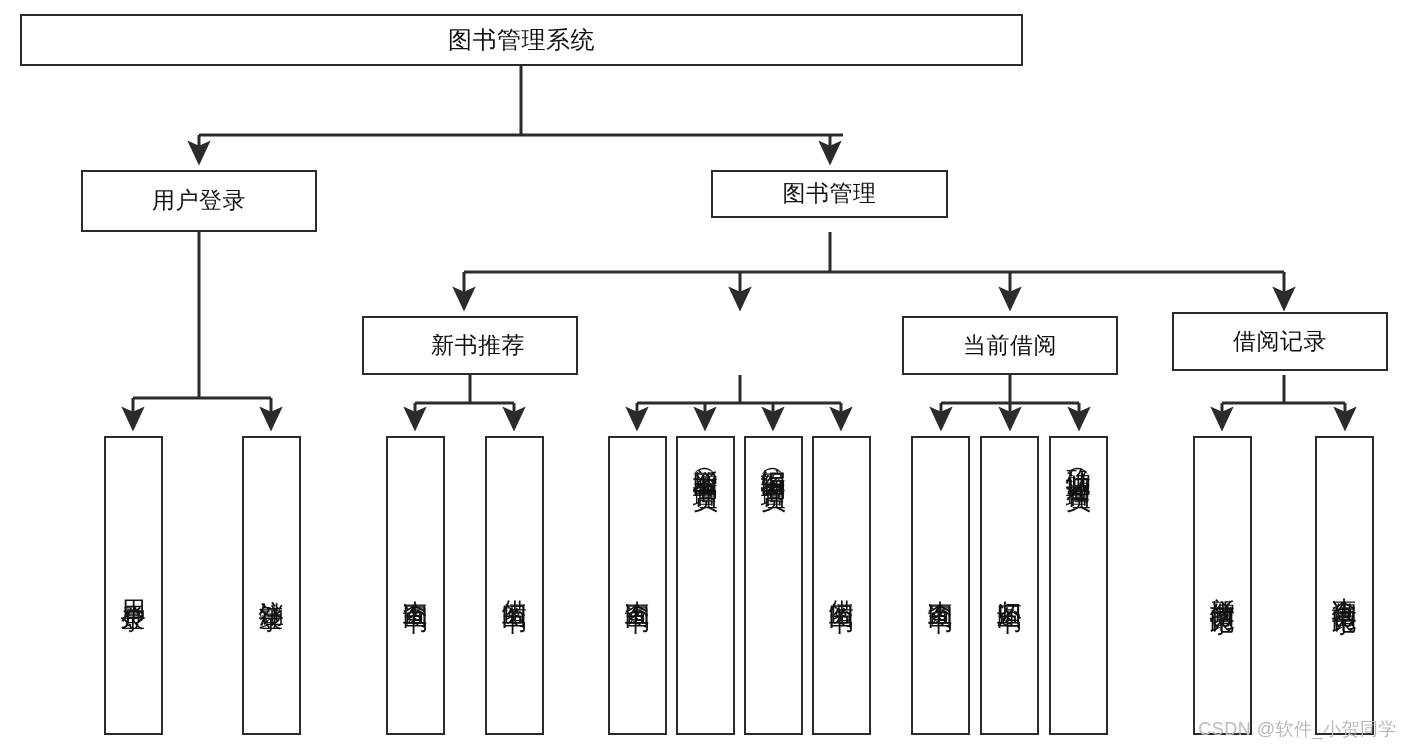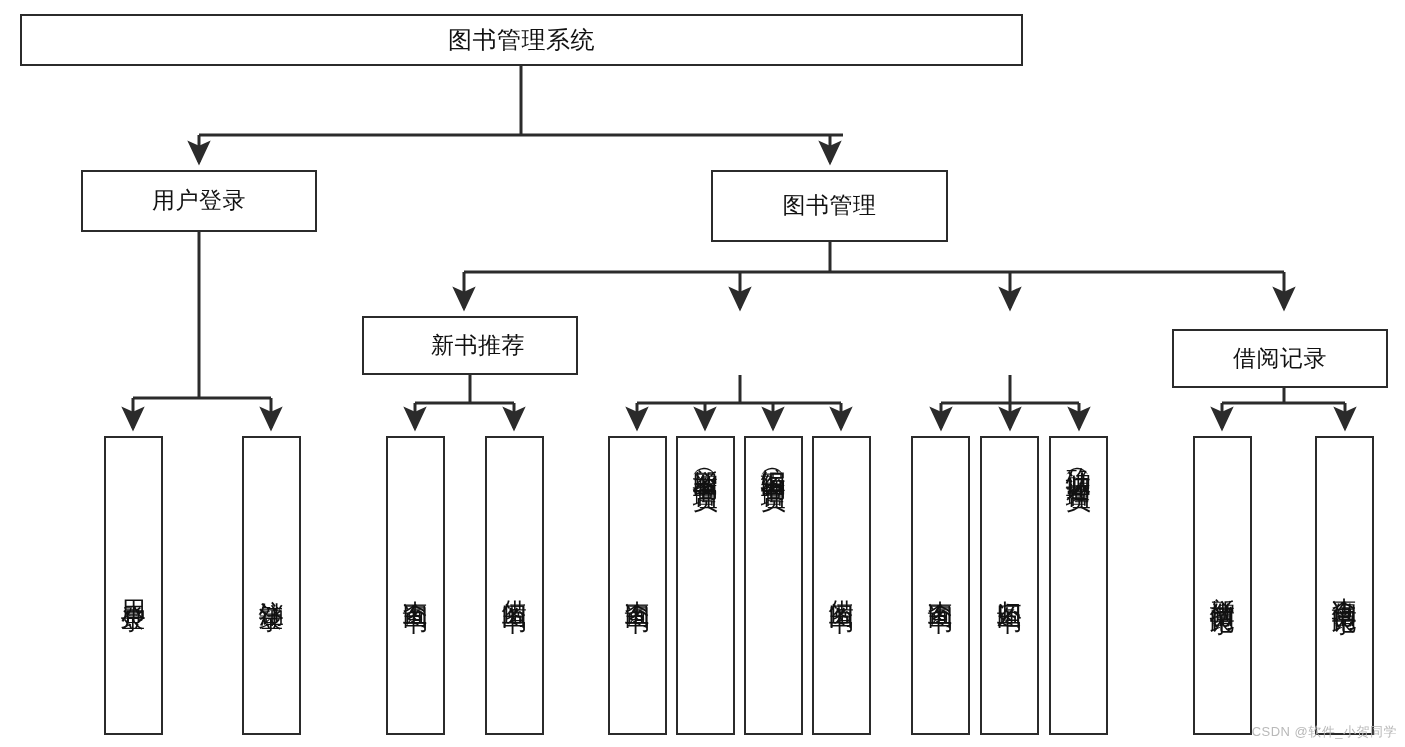--- a/index.html
+++ b/index.html
@@ -66,21 +66,21 @@
     white-space: nowrap;
   }
   .node.vertical.midset {
     align-items: center;
     padding-top: 0;
   }
   #watermark {
     position: absolute;
     right: 8px;
     bottom: 6px;
-    font-size: 13px;
+    font-size: 18px;
     color: #b9b9b9;
     letter-spacing: 0.5px;
     z-index: 5;
     white-space: nowrap;
   }
 </style>
 </head>
 <body>
 
 <div id="diagram-root">
@@ -136,31 +136,34 @@
   </svg>
 
   <div class="node root horizontal" style="left:20px; top:14px; width:1003px; height:52px;">
     <span class="node-label">图书管理系统</span>
   </div>
 
   <div class="node horizontal" style="left:81px; top:170px; width:236px; height:62px;">
     <span class="node-label">用户登录</span>
   </div>
 
-  <div class="node horizontal" style="left:711px; top:170px; width:237px; height:72px;">
+  <div class="node horizontal" style="left:711px; top:170px; width:237px; height:48px;">
     <span class="node-label">图书管理</span>
   </div>
 
   <div class="node horizontal" style="left:362px; top:316px; width:216px; height:59px;padding-left:16px;">
     <span class="node-label">新书推荐</span>
   </div>
 
 
-
-  <div class="node horizontal" style="left:1172px; top:329px; width:216px; height:59px;">
+  <div class="node horizontal" style="left:902px; top:316px; width:216px; height:59px;">
+    <span class="node-label">当前借阅</span>
+  </div>
+
+  <div class="node horizontal" style="left:1172px; top:312px; width:216px; height:59px;">
     <span class="node-label">借阅记录</span>
   </div>
 
   <div class="node vertical midset" style="left:104px; top:436px; width:59px; height:299px;">
     <span class="node-label">用户登录</span>
   </div>
 
   <div class="node vertical midset" style="left:242px; top:436px; width:59px; height:299px;">
     <span class="node-label">注销登录</span>
   </div>

